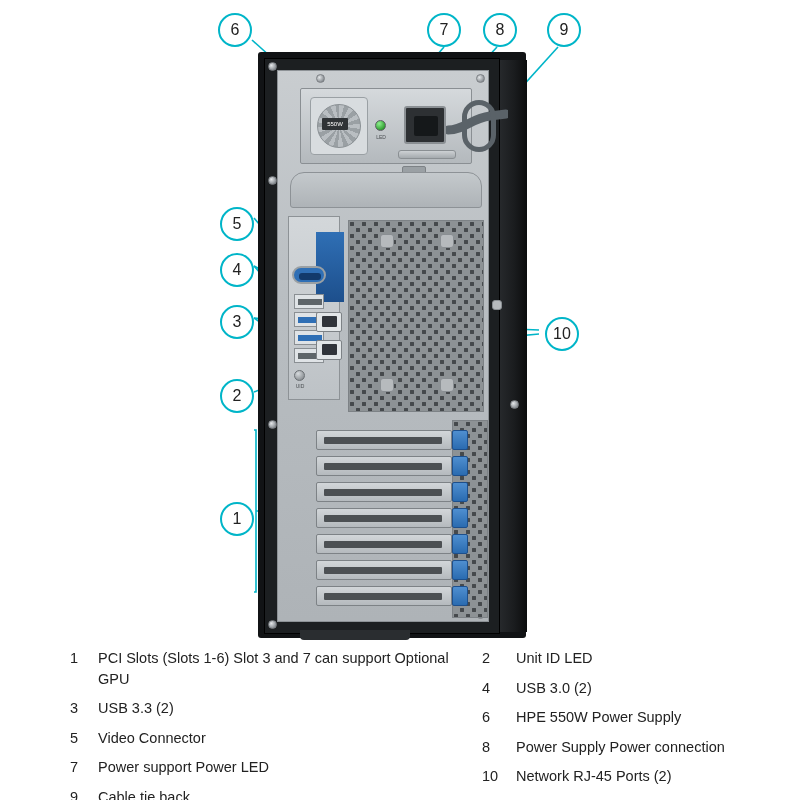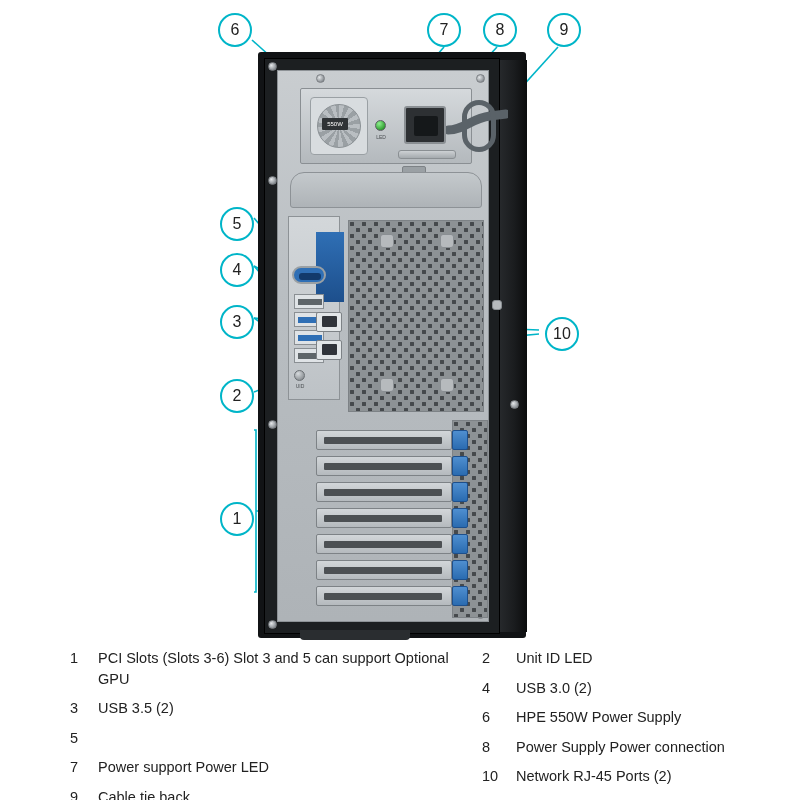--- a/index.html
+++ b/index.html
@@ -471,28 +471,29 @@
   <div class="callout" style="left:220px; top:253px;">4</div>
   <div class="callout" style="left:220px; top:305px;">3</div>
   <div class="callout" style="left:220px; top:379px;">2</div>
   <div class="callout" style="left:220px; top:502px;">1</div>
   <div class="callout" style="left:545px; top:317px;">10</div>
 
   <div class="legend">
     <div class="legend-col left">
       <div class="legend-row">
         <div class="legend-num">1</div>
-        <div class="legend-txt">PCI Slots (Slots 3-6) Slot 3 and 5 can support Optional GPU</div>
+        <div class="legend-txt">PCI Slots (Slots 1-6) Slot 3 and 7 can support Optional GPU</div>
       </div>
       <div class="legend-row">
         <div class="legend-num">3</div>
-        <div class="legend-txt">USB 3.5 (2)</div>
+        <div class="legend-txt">USB 3.3 (2)</div>
       </div>
       <div class="legend-row">
         <div class="legend-num">5</div>
+        <div class="legend-txt">Video Connector</div>
       </div>
       <div class="legend-row">
         <div class="legend-num">7</div>
         <div class="legend-txt">Power support Power LED</div>
       </div>
       <div class="legend-row">
         <div class="legend-num">9</div>
         <div class="legend-txt">Cable tie back</div>
       </div>
     </div>

